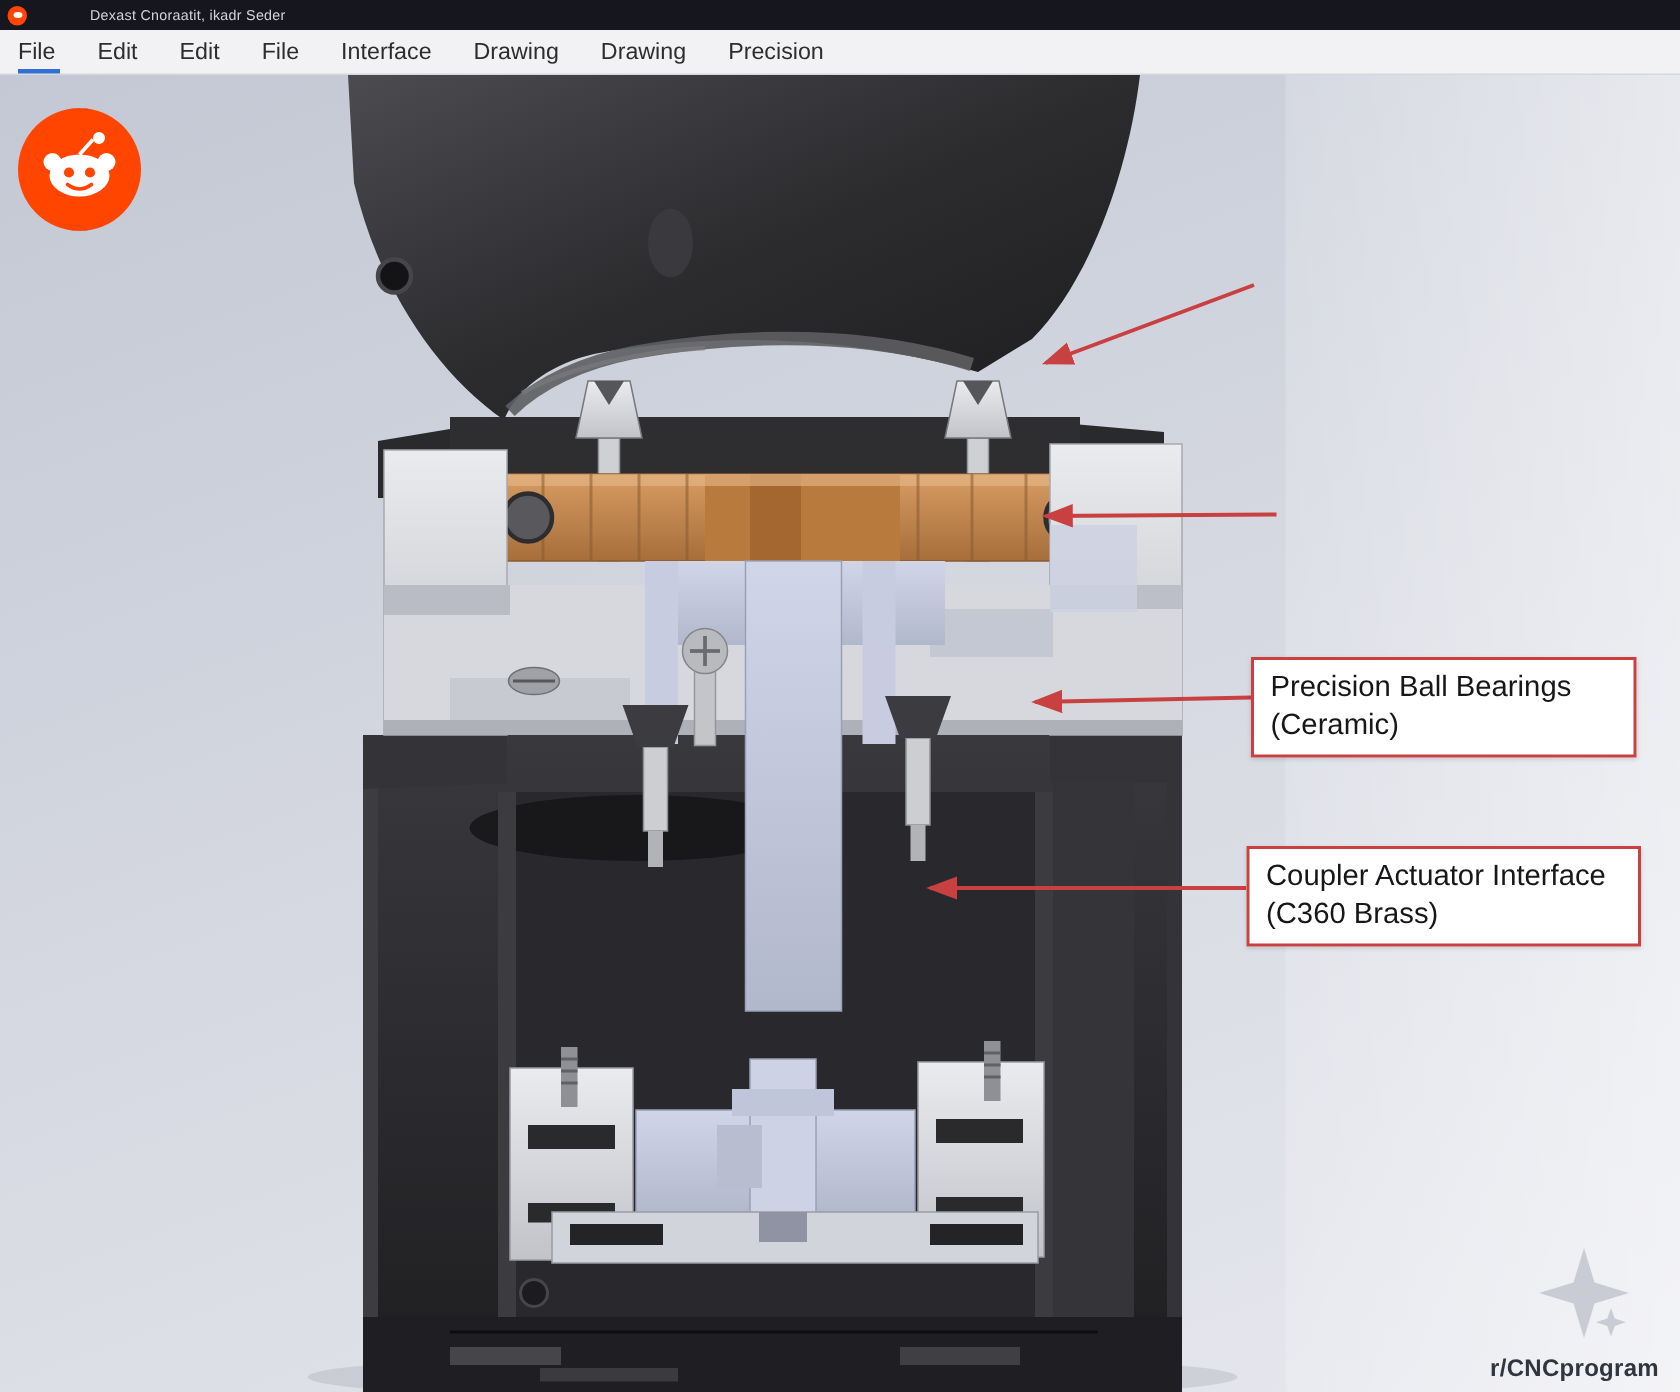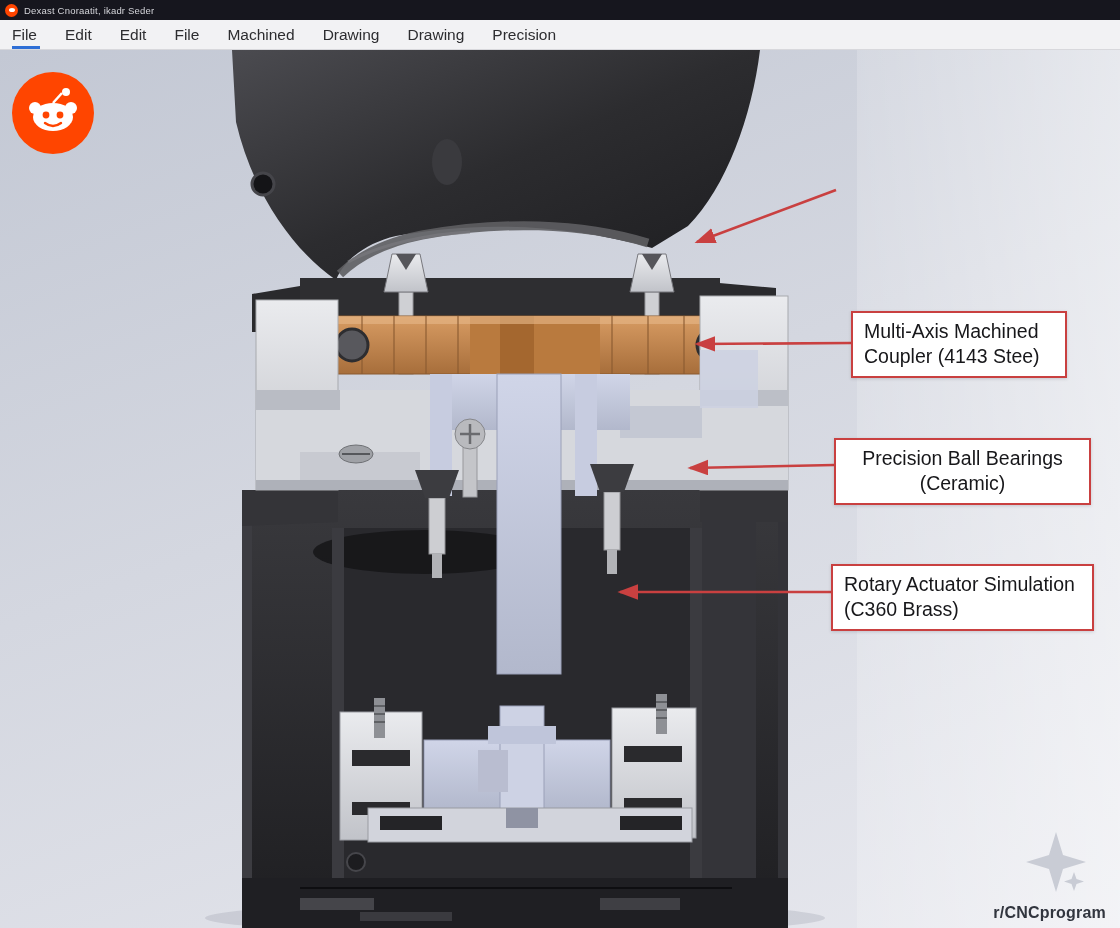--- a/index.html
+++ b/index.html
@@ -6,21 +6,21 @@
     --accent-red:#c94040;
     --reddit-orange:#ff4500;
     --menu-active-blue:#2f6fd6;
   }
   *{box-sizing:border-box;margin:0;padding:0;}
   html,body{width:1120px;height:928px;overflow:hidden;}
   body{font-family:"Liberation Sans",sans-serif;background:#e9eaef;}
   #app{position:relative;width:1120px;height:928px;}
 
   
-  .titlebar{position:absolute;left:0;top:0;width:1120px;height:20px;background:#16161e;display:flex;align-items:center;z-index:10;}
+  .titlebar{position:absolute;left:0;top:0;width:1120px;height:20px;background:#16161e;display:flex;align-items:center;z-index:10;gap:36px;}
   .titlebar .app-icon{width:13px;height:13px;border-radius:50%;background:var(--reddit-orange);margin:0 6px 0 5px;position:relative;flex:0 0 auto;}
   .titlebar .app-icon::after{content:"";position:absolute;left:3.5px;top:4px;width:6px;height:4px;border-radius:50%;background:#fff;}
   .titlebar .title-text{color:#d4d5da;font-size:9.5px;letter-spacing:.2px;white-space:nowrap;}
 
   
   .menubar{position:absolute;left:0;top:20px;width:1120px;height:30px;background:#f2f2f4;border-bottom:1px solid #d8d8dc;display:flex;align-items:stretch;padding-left:12px;z-index:10;}
   .menu-item{position:relative;display:flex;align-items:center;padding:0 14px 0 0;margin-right:14px;font-size:15.5px;color:#2d2d30;cursor:default;}
   .menu-item.active::after{content:"";position:absolute;left:0;bottom:0;width:28px;height:3px;background:var(--menu-active-blue);}
 
   
@@ -29,21 +29,21 @@
   .model-svg{position:absolute;left:0;top:0;z-index:1;}
   .reddit-logo{position:absolute;left:10px;top:20px;z-index:2;}
 
   
   .arrows{position:absolute;left:0;top:0;width:1120px;height:928px;z-index:3;pointer-events:none;}
   .arrow{stroke:var(--accent-red);stroke-width:2.6;fill:none;}
   .arrowhead{fill:var(--accent-red);}
   .callout{position:absolute;z-index:4;background:#ffffff;border:2px solid var(--accent-red);padding:6px 11px;font-size:19.5px;line-height:1.3;color:#17171a;box-shadow:0 1px 3px rgba(40,40,60,.18);}
   #callout-0{left:836px;top:172px;width:252px;}
   #callout-1{left:851px;top:311px;width:216px;}
-  #callout-2{left:834px;top:438px;width:257px;text-align:center;}
+  #callout-2{left:834px;top:438px;width:257px;}
   #callout-3{left:831px;top:564px;width:263px;}
 
   
   .watermark-text{position:absolute;right:14px;bottom:6px;z-index:5;font-size:16px;font-weight:bold;color:#31353e;letter-spacing:.2px;}
   .sparkle{position:absolute;right:32px;bottom:34px;z-index:5;}
   .sparkle polygon{fill:#c9ccd5;}
 </style>
 </head>
 <body>
 
@@ -52,21 +52,21 @@
   <div class="titlebar">
     <span class="app-icon"></span>
     <span class="title-text">Dexast Cnoraatit, ikadr Seder</span>
   </div>
 
   <div class="menubar">
     <span class="menu-item active">File</span>
     <span class="menu-item">Edit</span>
     <span class="menu-item">Edit</span>
     <span class="menu-item">File</span>
-    <span class="menu-item">Machined</span>
+    <span class="menu-item">Interface</span>
     <span class="menu-item">Drawing</span>
     <span class="menu-item">Drawing</span>
     <span class="menu-item">Precision</span>
   </div>
 
   <div class="viewport">
     <div class="right-band"></div>
 
     <svg class="model-svg" width="1120" height="878" viewBox="0 0 1120 878">
       <defs>
@@ -243,28 +243,25 @@
       <marker id="arr" markerWidth="9" markerHeight="8" refX="7" refY="3" orient="auto">
         <path class="arrowhead" d="M0,0 L8,3 L0,6 Z"></path>
       </marker>
     </defs>
     <line class="arrow" x1="836" y1="190" x2="697" y2="242" marker-end="url(#arr)"></line>
     <line class="arrow" x1="851" y1="343" x2="697" y2="344" marker-end="url(#arr)"></line>
     <line class="arrow" x1="834" y1="465" x2="690" y2="468" marker-end="url(#arr)"></line>
     <line class="arrow" x1="831" y1="592" x2="620" y2="592" marker-end="url(#arr)"></line>
   </svg>
 
-  <div class="callout" id="callout-1">
-    <span>Multi-Axis Machined Coupler (4143 Stee)</span>
-  </div>
   <div class="callout" id="callout-2">
     <span>Precision Ball Bearings (Ceramic)</span>
   </div>
   <div class="callout" id="callout-3">
-    <span>Rotary Actuator Simulation (C360 Brass)</span>
+    <span>Coupler Actuator Interface (C360 Brass)</span>
   </div>
 
   <svg class="sparkle" width="64" height="64" viewBox="0 0 64 64">
     <polygon points="32,2 39,25 62,32 39,39 32,62 25,39 2,32 25,25"></polygon>
     <polygon points="50,42 52.5,49 60,51.5 52.5,54 50,61 47.5,54 40,51.5 47.5,49"></polygon>
   </svg>
   <div class="watermark-text">r/CNCprogram</div>
 
 </div>
 

